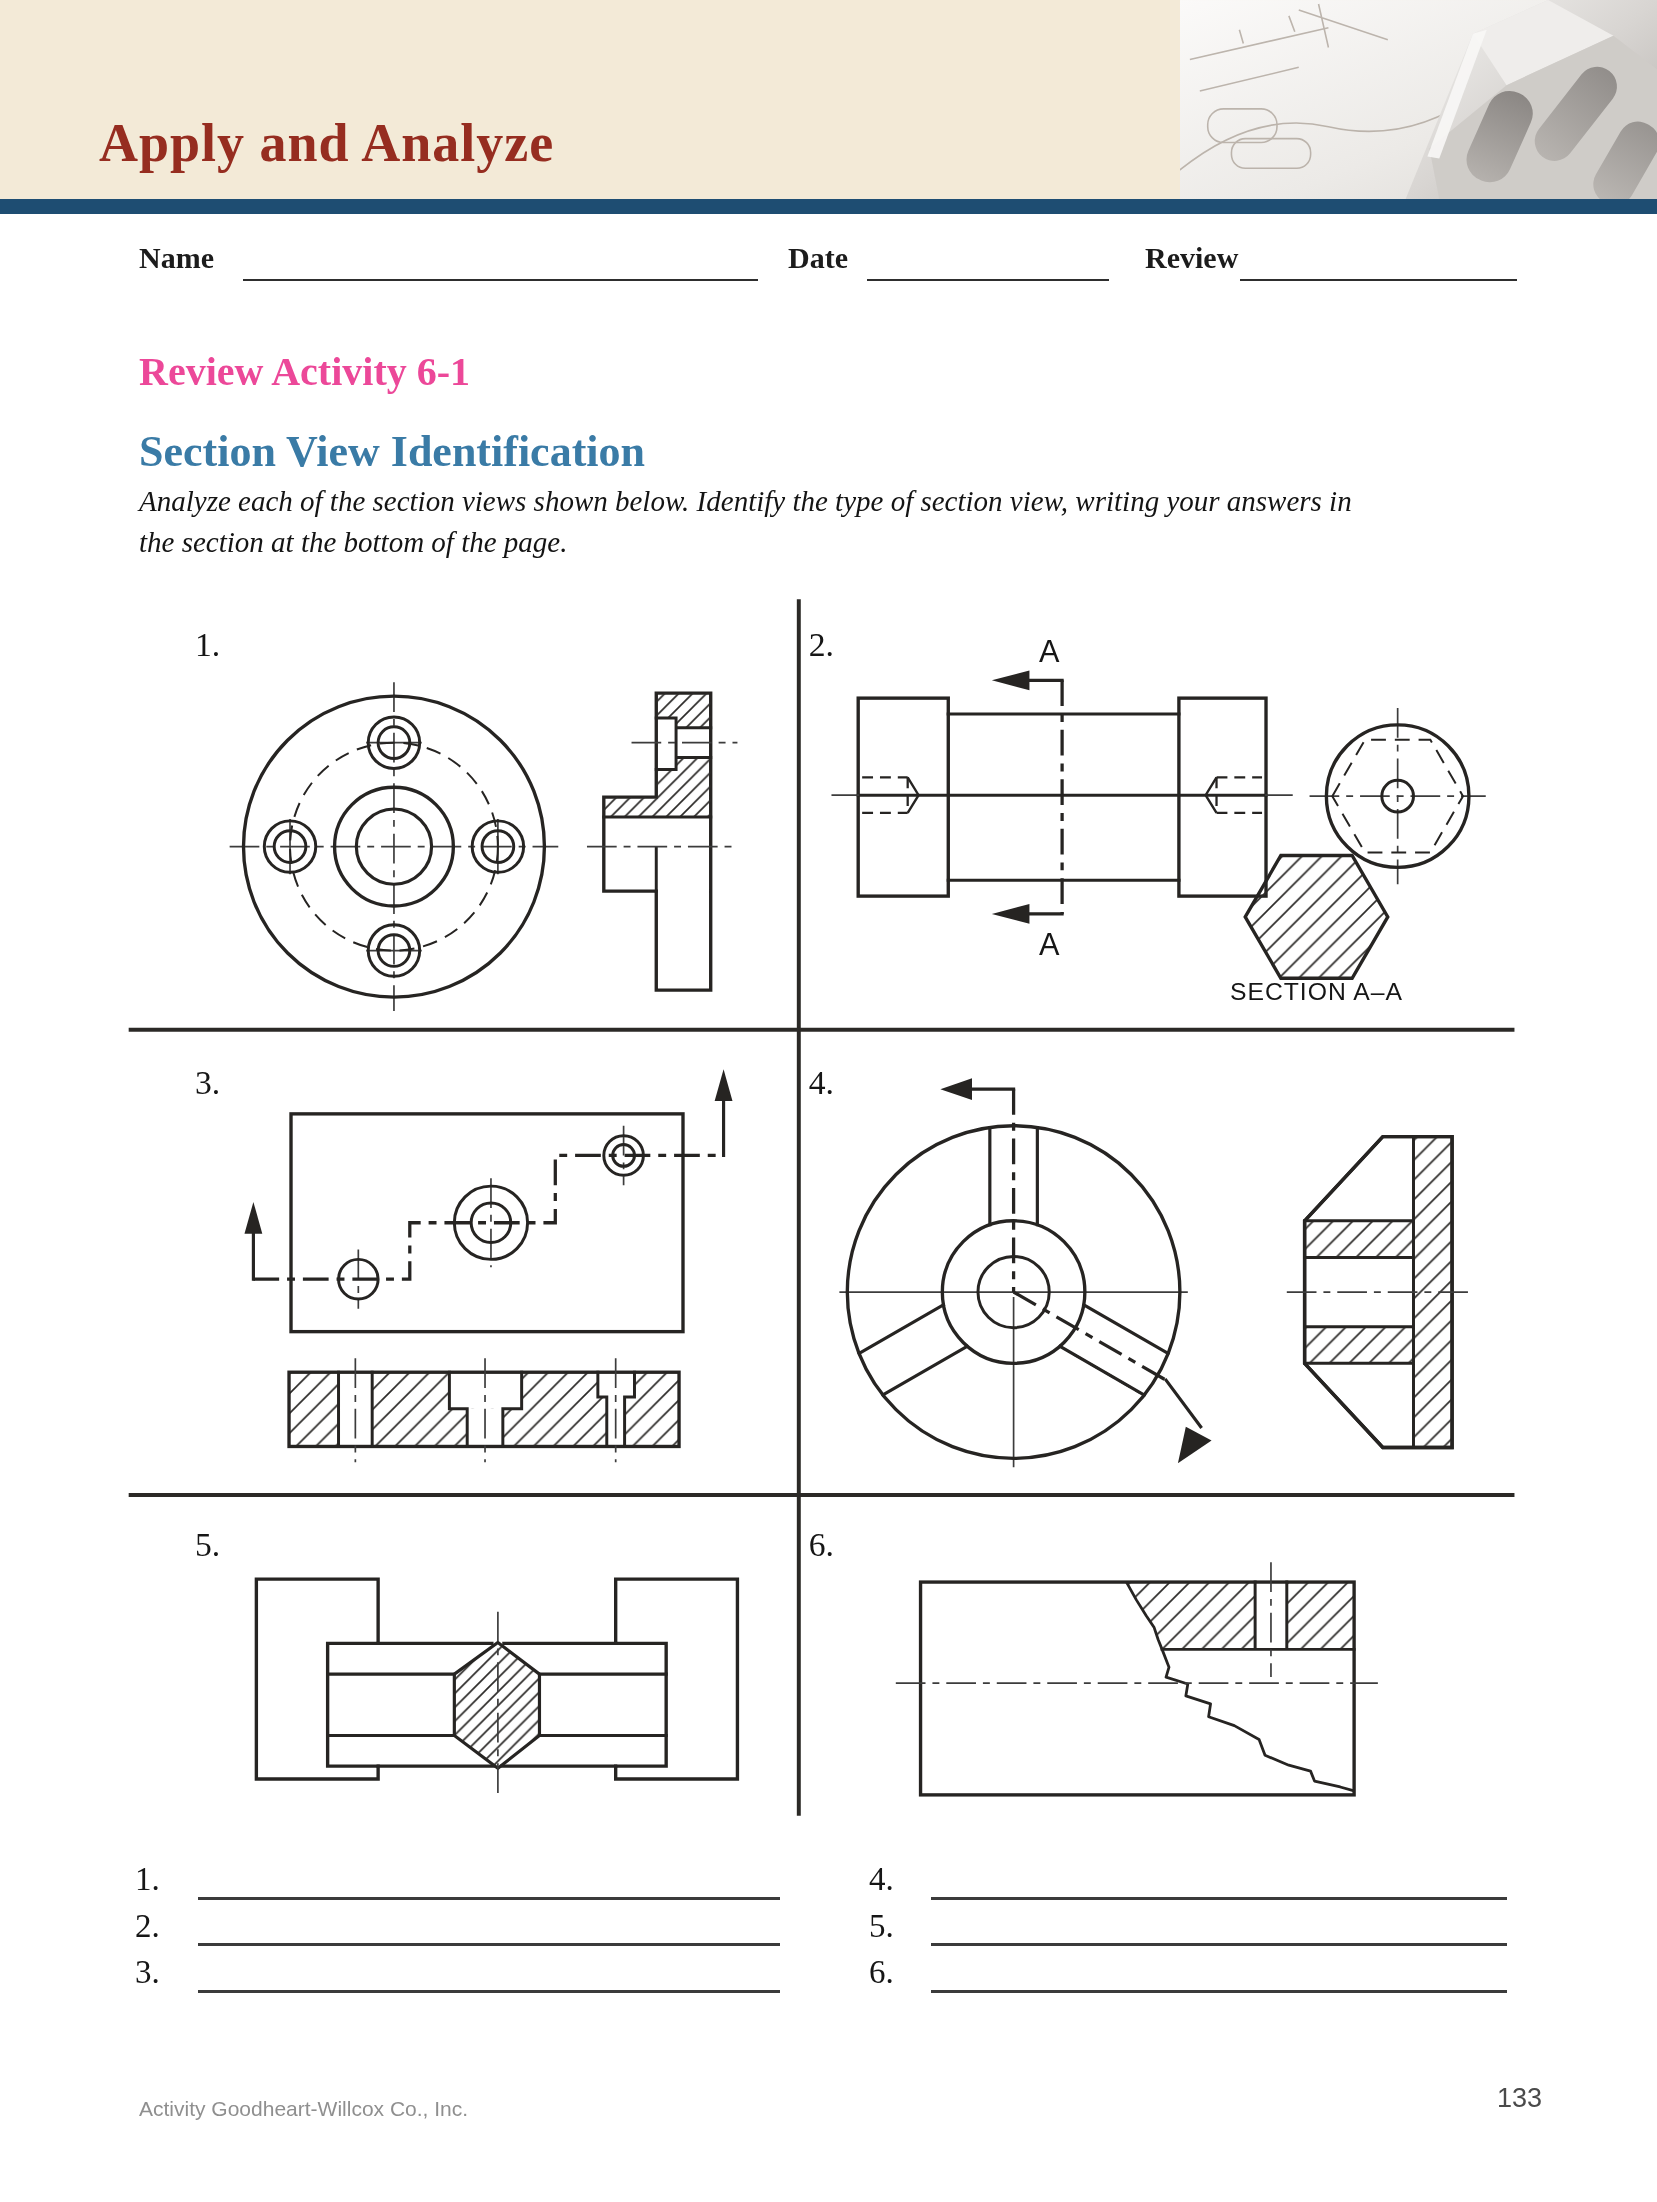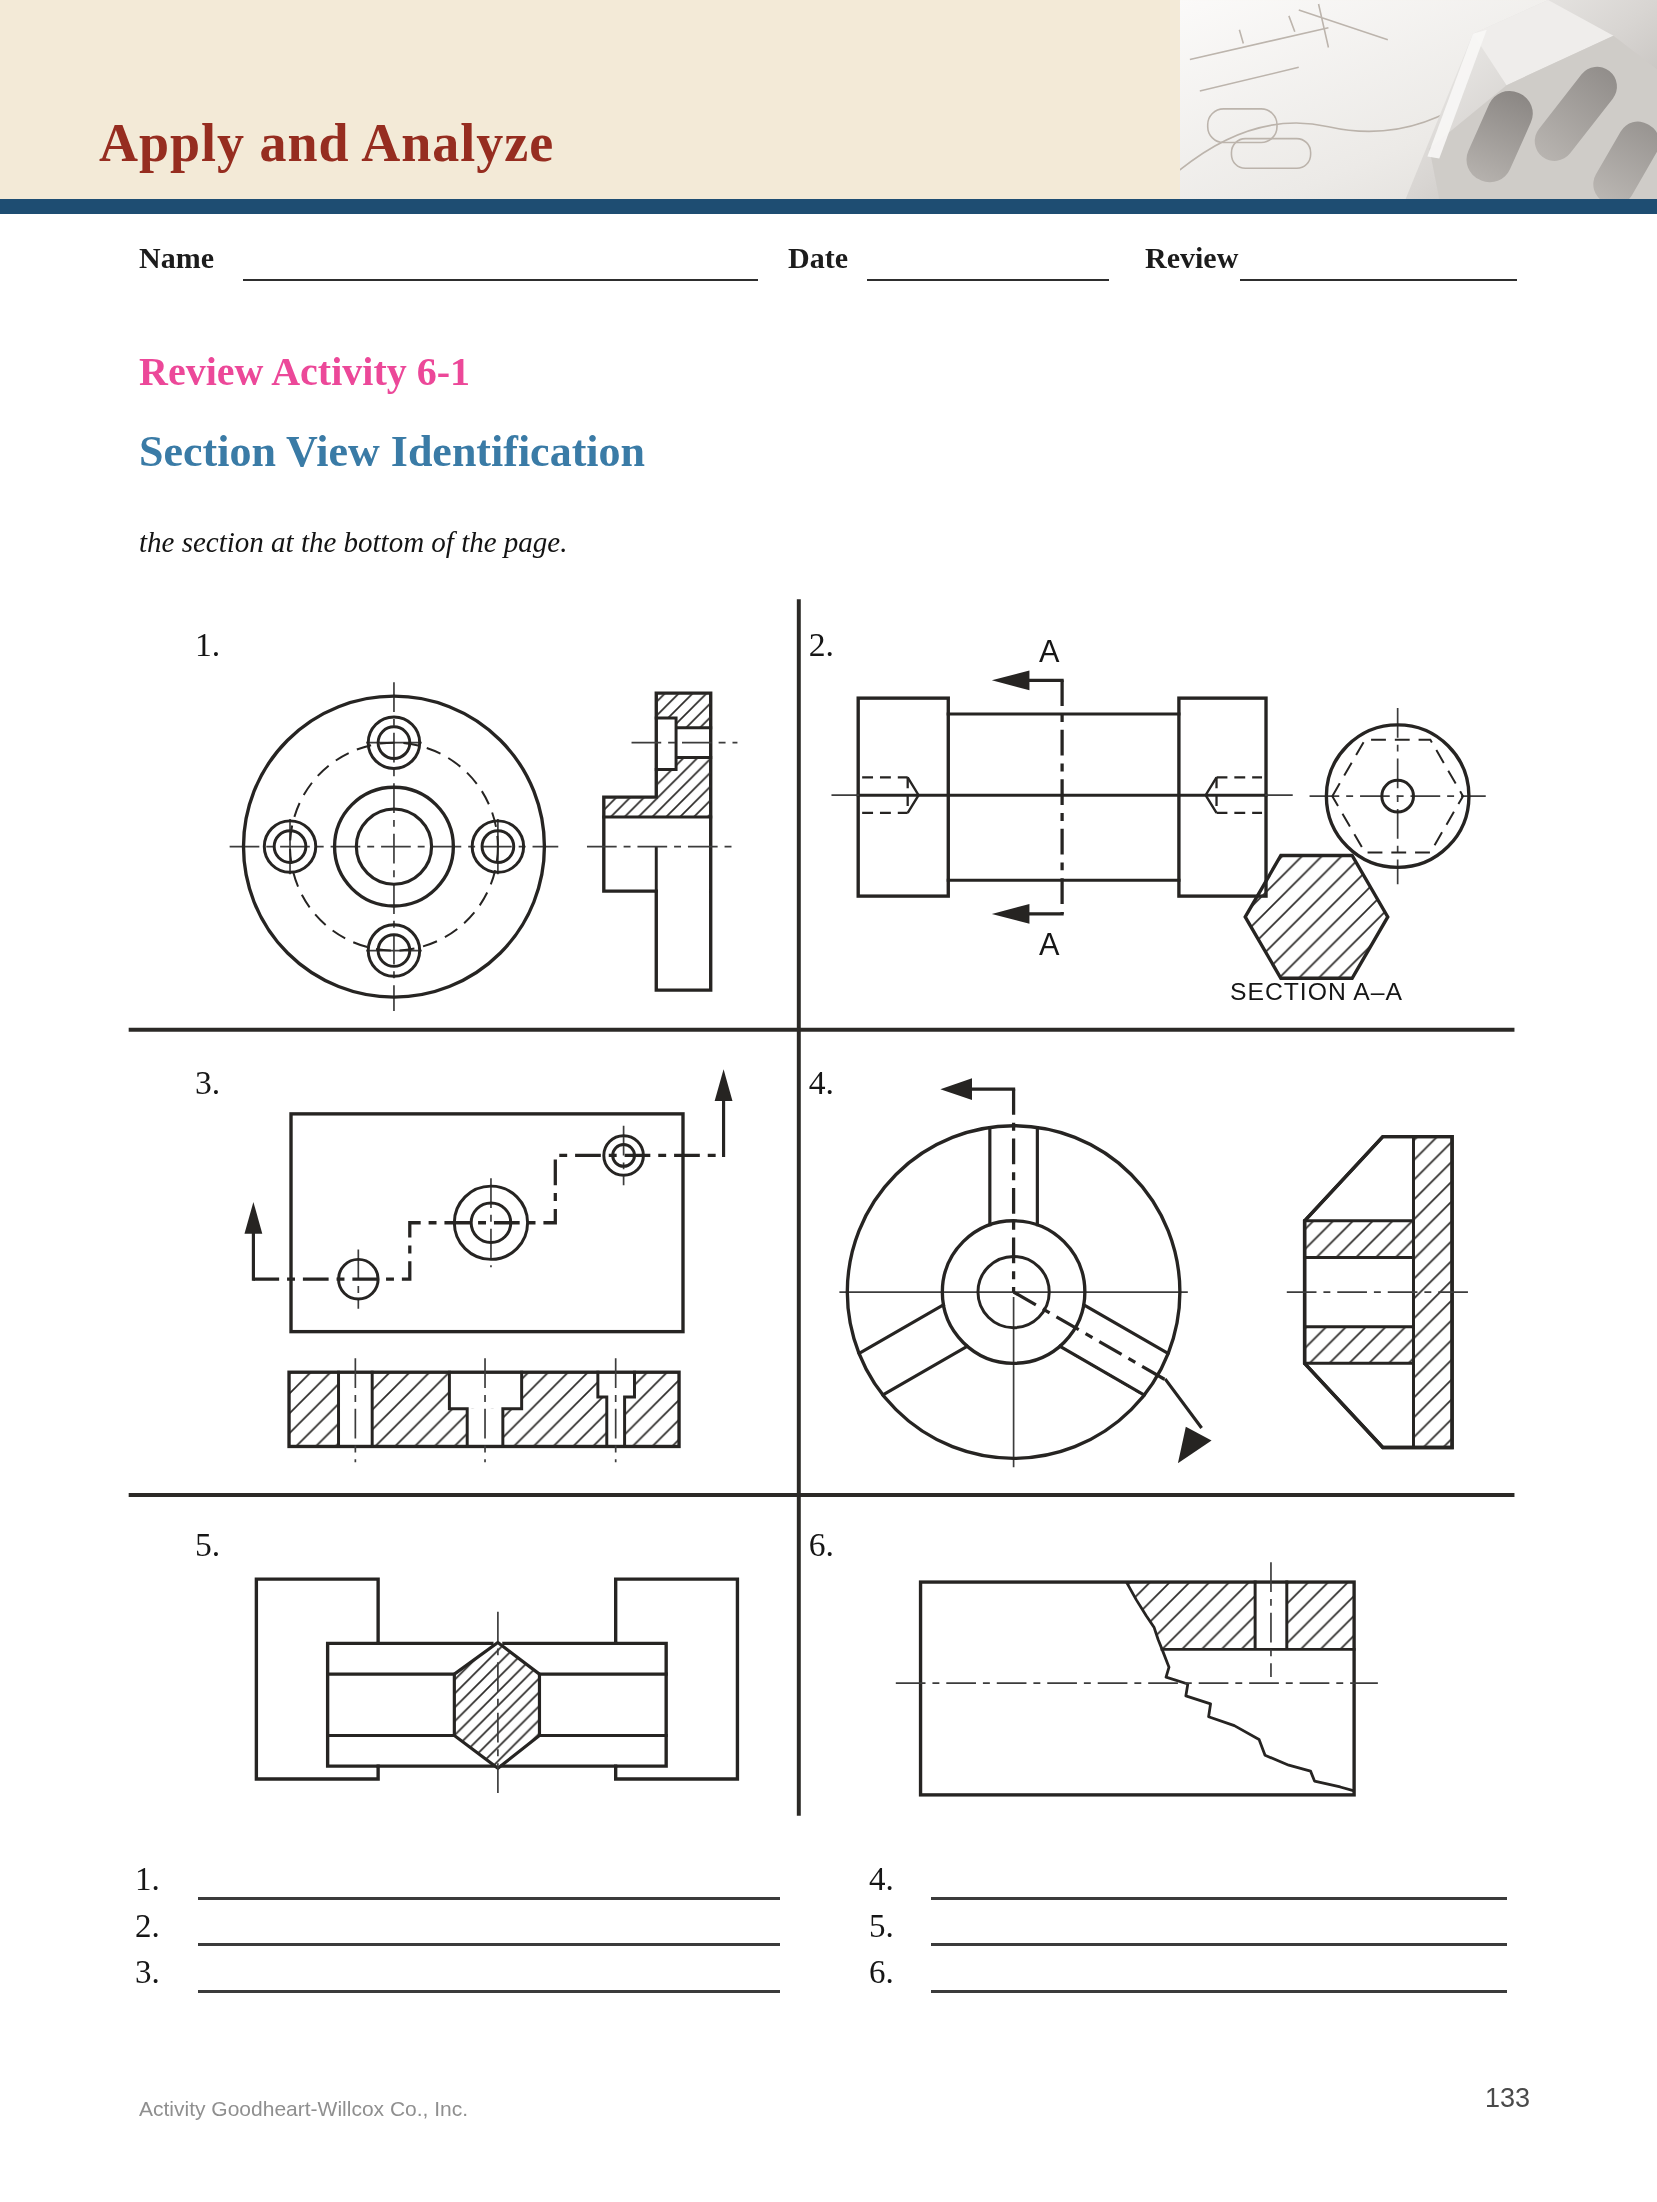--- a/index.html
+++ b/index.html
@@ -38,21 +38,21 @@
   .divl { stroke:#2b2926; stroke-width:4; }
   .fignum { font-family:"Liberation Serif", serif; font-size:34px; fill:#161616; }
   .seclab { font-family:"Liberation Sans", sans-serif; font-size:25px; fill:#161616; letter-spacing:1px; }
   .letA { font-family:"Liberation Sans", sans-serif; font-size:31px; fill:#161616; }
 
   
   .ans-num { font-size:33px; color:#161616; }
 
   
   .footer-copy { left:139px; top:2097px; font-family:"Liberation Sans", sans-serif; font-size:21px; color:#8f8f8f; }
-  .page-num { left:1485px; top:2083px; width:69px; text-align:left; font-family:"Liberation Sans", sans-serif; font-size:27px; color:#4a4a4a; }
+  .page-num { left:1485px; top:2083px; width:69px; text-align:center; font-family:"Liberation Sans", sans-serif; font-size:27px; color:#4a4a4a; }
 </style>
 </head>
 <body>
 
 <div class="abs header-band"></div>
 
 <div class="abs header-photo">
   <svg width="477" height="199" viewBox="0 0 482 201">
     <defs>
       <linearGradient id="pg" x1="0" y1="0" x2="1" y2="1">
@@ -98,21 +98,21 @@
 <div class="abs field-label" style="left:139px;">Name</div>
 <div class="abs rule" style="left:243px; top:279px; width:515px;"></div>
 <div class="abs field-label" style="left:788px;">Date</div>
 <div class="abs rule" style="left:867px; top:279px; width:242px;"></div>
 <div class="abs field-label" style="left:1145px;">Review</div>
 <div class="abs rule" style="left:1240px; top:279px; width:277px;"></div>
 
 <div class="abs rev-title">Review Activity 6-1</div>
 <div class="abs sec-title">Section View Identification</div>
 <div class="abs instructions">
-  <br>
+  <span>Analyze each of the section views shown below. Identify the type of section view, writing your answers in</span><br>
   <span>the section at the bottom of the page.</span>
 </div>
 
 <svg id="drawings" class="abs" viewBox="0 0 1674 2225">
   <defs>
     <pattern id="h14" width="14" height="14" patternUnits="userSpaceOnUse">
       <path d="M0,14 L14,0 M-3.5,3.5 L3.5,-3.5 M10.5,17.5 L17.5,10.5" stroke="#2c2a28" stroke-width="1.7"></path>
     </pattern>
     <pattern id="h20" width="20" height="20" patternUnits="userSpaceOnUse">
       <path d="M0,20 L20,0 M-5,5 L5,-5 M15,25 L25,15" stroke="#2c2a28" stroke-width="1.7"></path>

